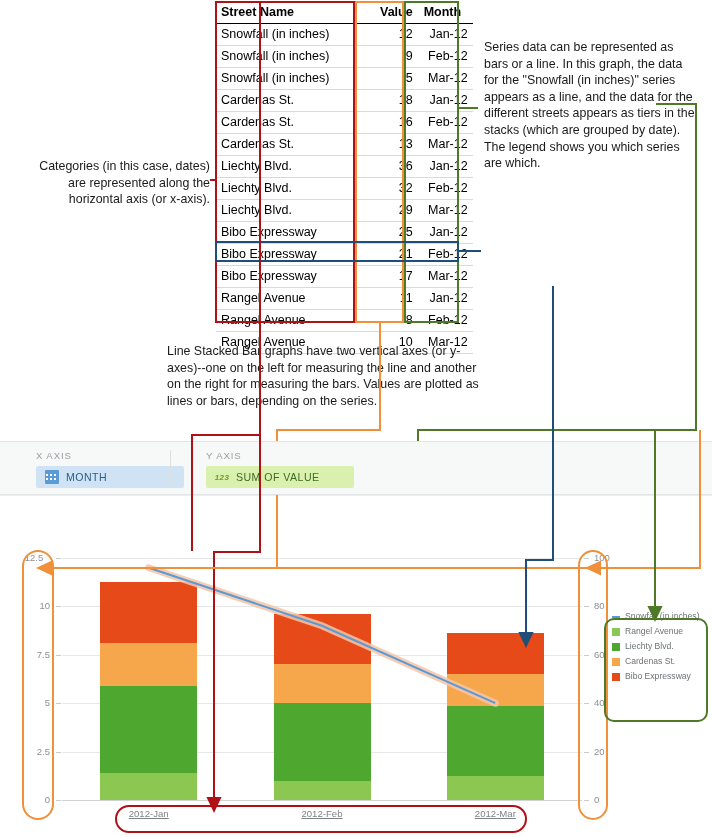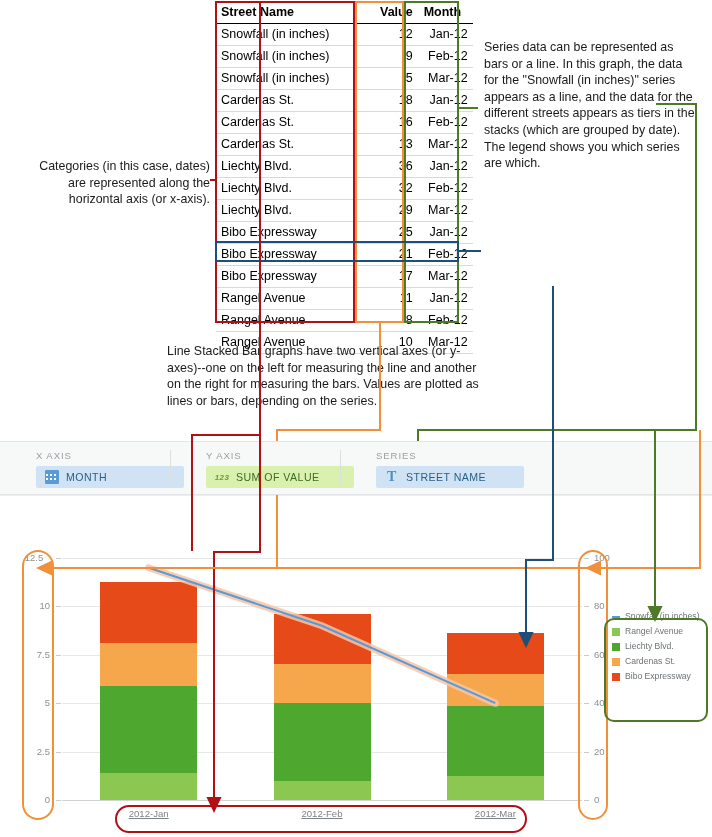--- a/index.html
+++ b/index.html
@@ -232,27 +232,20 @@
       <div class="pill pill-blue">
         <span class="pill-icon icon-cal"></span>
         <span>MONTH</span>
       </div>
     </div>
     <div class="field-slot" id="slot-y">
       <div class="field-caption">Y AXIS</div>
       <div class="pill pill-green">
         <span class="pill-icon icon-123">123</span>
         <span>SUM OF VALUE</span>
-      </div>
-    </div>
-    <div class="field-slot" id="slot-s">
-      <div class="field-caption">SERIES</div>
-      <div class="pill pill-blue">
-        <span class="pill-icon icon-T">T</span>
-        <span>STREET NAME</span>
       </div>
     </div>
   </div>
 
   <div class="chart-card">
     <div class="plot" id="plot">
       <div class="axis-base"></div>
     <div class="gridline" style="top: 194px;"></div>
         <div class="gridline" style="top: 145px;"></div>
         <div class="gridline" style="top: 97px;"></div>

